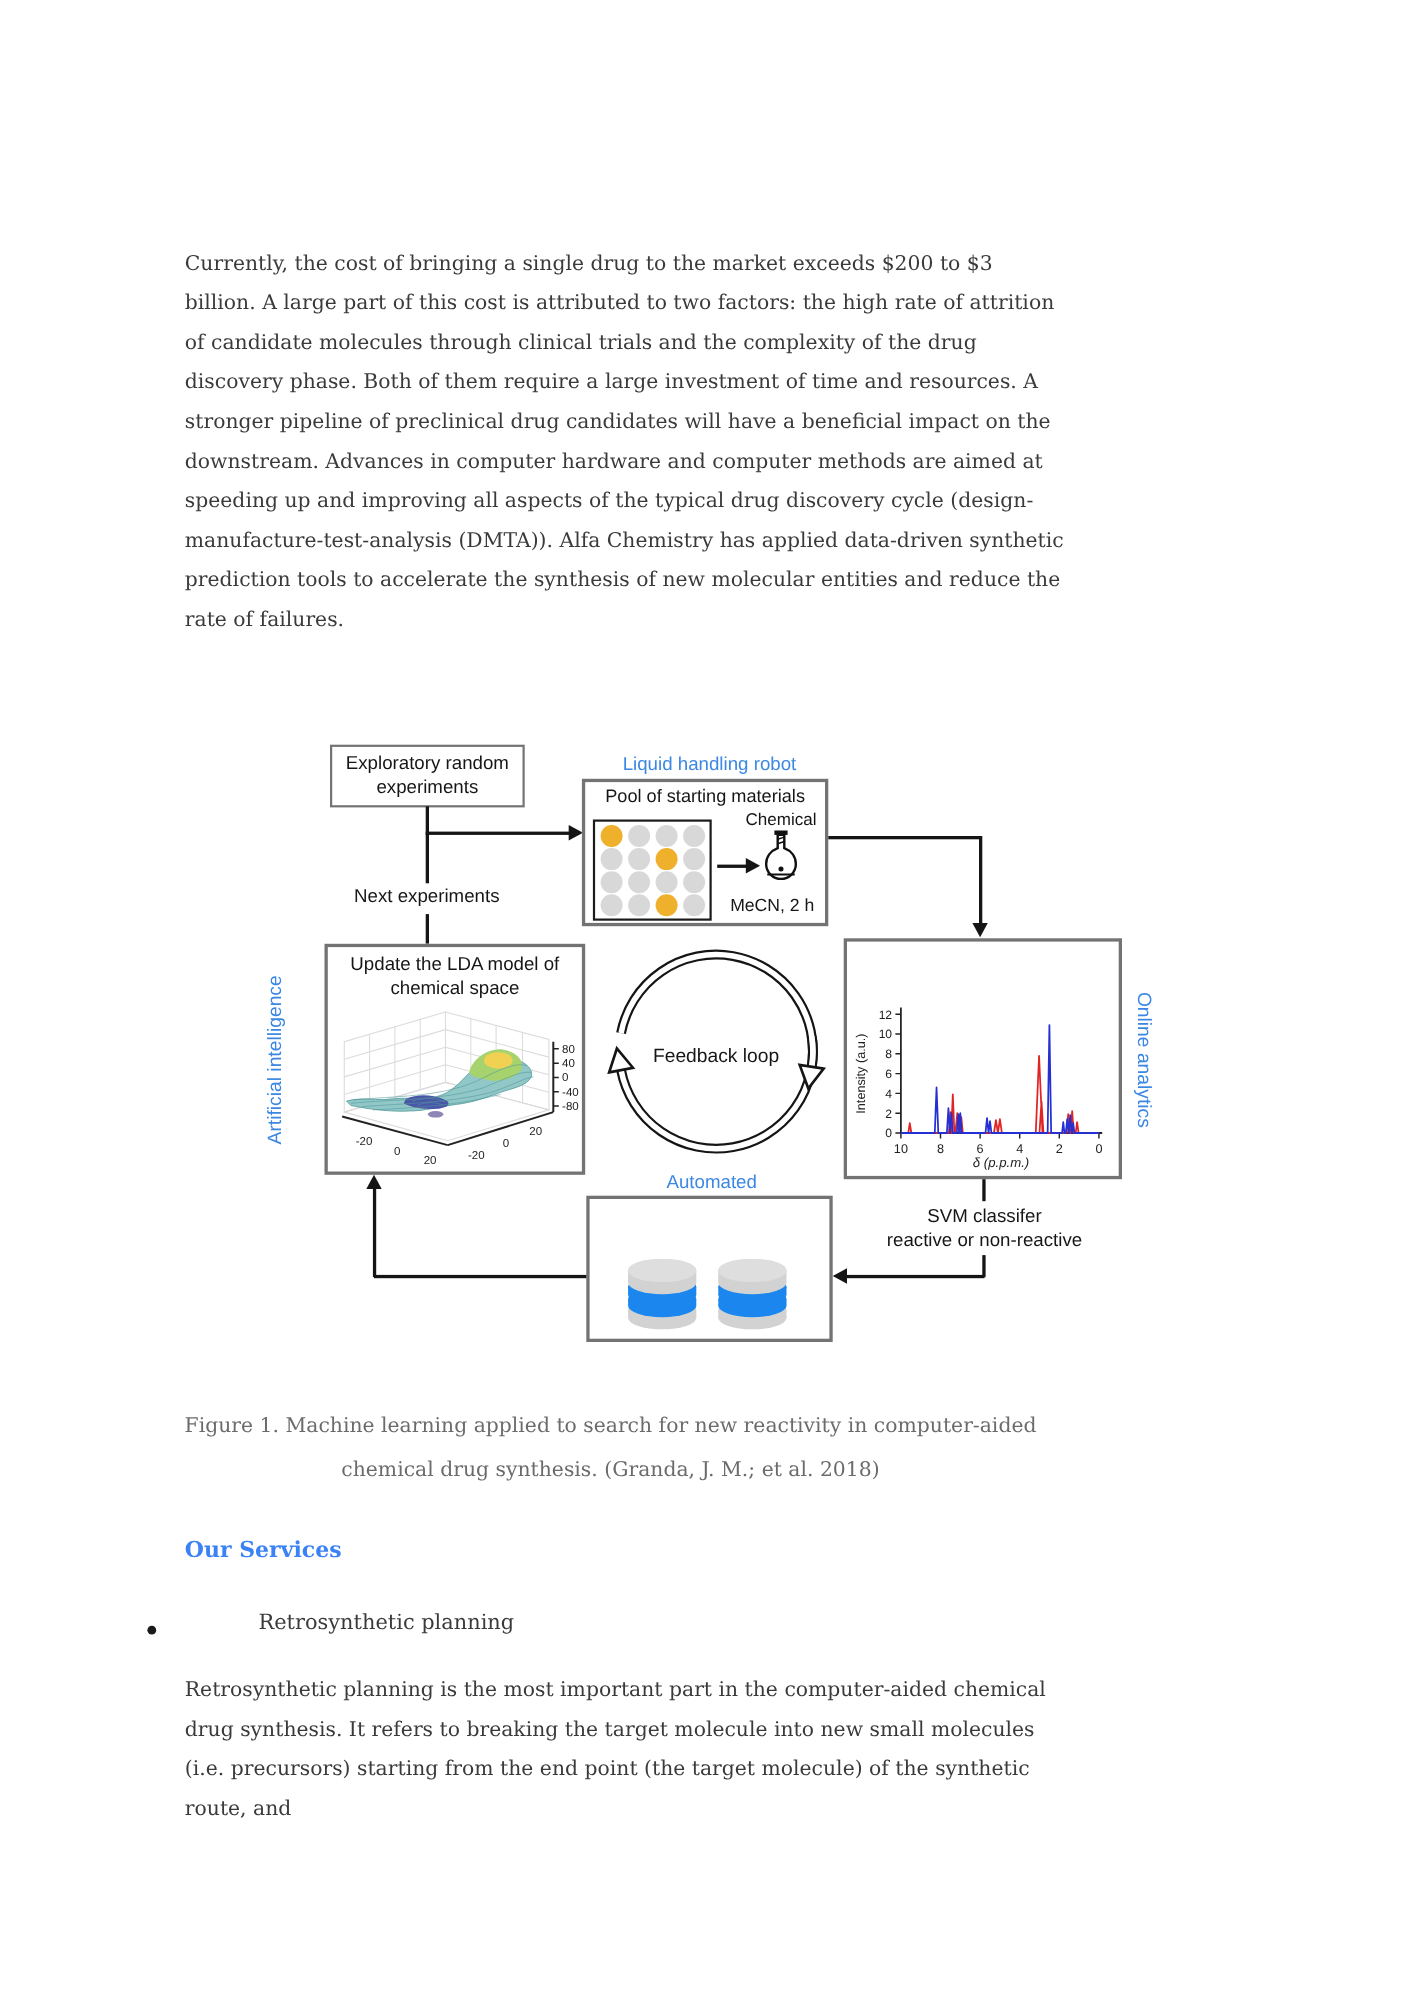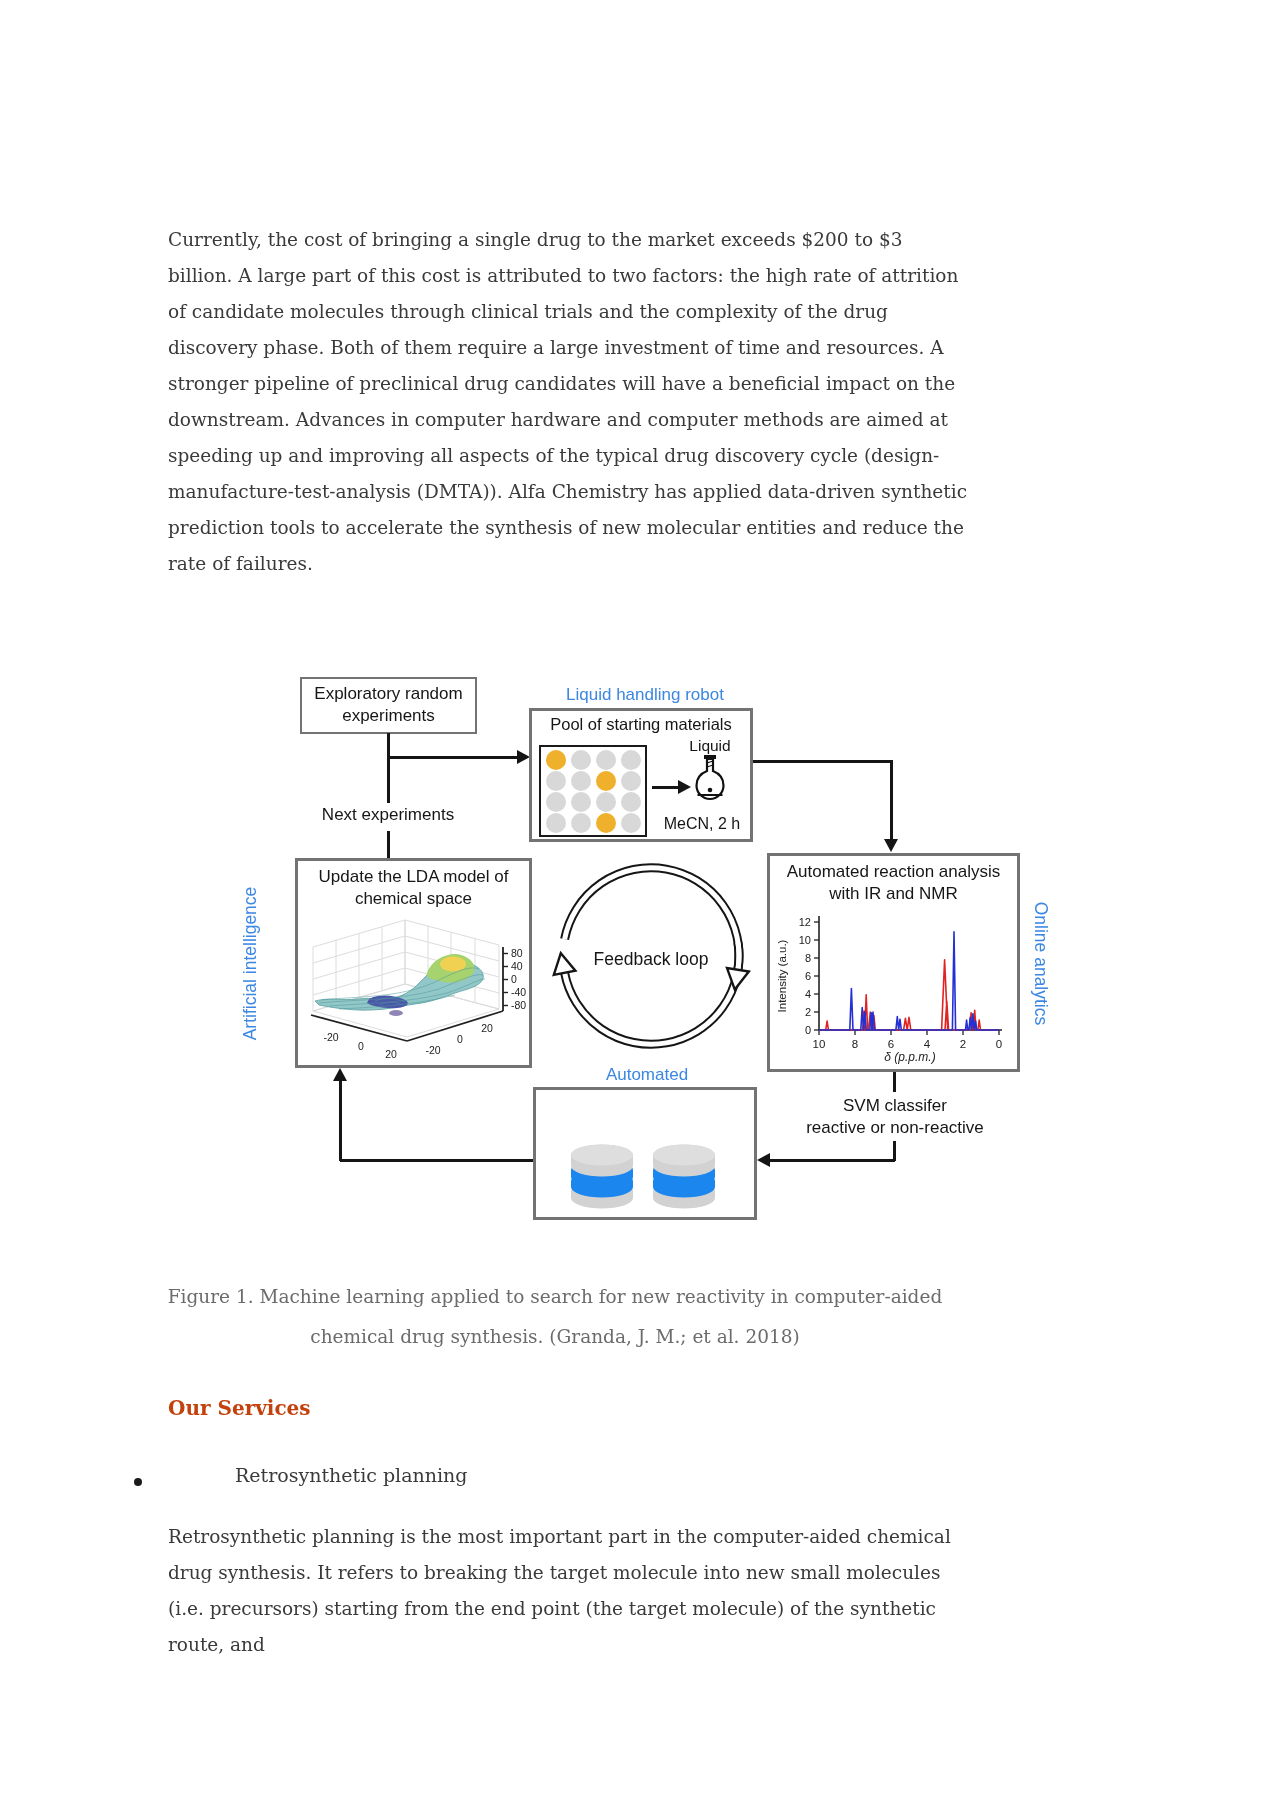--- a/index.html
+++ b/index.html
@@ -5,21 +5,21 @@
   html,body{margin:0;padding:0;background:#ffffff;}
   .page{position:relative;width:1280px;height:1811px;background:#fff;overflow:hidden;
         font-family:"DejaVu Serif",serif;color:#3a3a3a;}
   .title{position:absolute;left:0;top:150px;width:1110px;text-align:center;
          font-size:29px;font-weight:bold;color:#2d2d2d;letter-spacing:.3px;}
   .para{position:absolute;left:168px;width:802px;font-size:18.5px;line-height:36px;color:#3a3a3a;}
   #para1{top:222px;}
   #para2{top:1519px;}
   .caption{position:absolute;left:0;top:1277px;width:1110px;text-align:center;
            font-size:18.5px;line-height:40px;color:#6b6b6b;}
-  .services{position:absolute;left:168px;top:1396px;font-size:20px;font-weight:bold;color:#c2410c;}
+  .services{position:absolute;left:168px;top:1396px;font-size:20px;font-weight:bold;color:#3b82f6;}
   .bullet-dot{position:absolute;left:134px;top:1478px;width:8px;height:8px;border-radius:50%;background:#1a1a1a;}
   .bullet-label{position:absolute;left:235px;top:1464px;font-size:19px;color:#3a3a3a;}
 
   
   .diagram{position:absolute;left:230px;top:655px;width:850px;height:600px;
            font-family:"Liberation Sans",sans-serif;color:#161616;}
   .dbox{position:absolute;background:#fff;border:3px solid #737373;box-sizing:border-box;text-align:center;}
   .dbox .btitle{position:absolute;left:0;right:0;font-size:17px;line-height:1.28;color:#161616;}
   .dline{position:absolute;background:#151515;}
   .dlabel{position:absolute;text-align:center;font-size:17px;color:#161616;}
@@ -73,21 +73,21 @@
           <div class="well well-gray"></div>
           <div class="well well-gray"></div>
           <div class="well well-gray"></div>
           <div class="well well-gray"></div>
           <div class="well well-gray"></div>
           <div class="well well-gray"></div>
           <div class="well well-gray"></div>
           <div class="well well-yellow"></div>
           <div class="well well-gray"></div>
         </div>
-      <div class="dlabel" style="left:130px;top:26px;width:96px;font-size:15.5px;">Liquid</div>
+      <div class="dlabel" style="left:130px;top:26px;width:96px;font-size:15.5px;">Chemical</div>
       <div class="dline" style="left:120px;top:75px;width:28px;height:2.5px;"></div>
       <div class="ah ah-right" style="left:146px;top:69px;"></div>
       <svg style="position:absolute;left:160px;top:42px;" width="36" height="60" viewBox="0 0 36 60">
         <rect x="12" y="2" width="12" height="4" fill="#111"></rect>
         <path d="M15 6 v12 c-6.5 2.5 -10.5 8 -10.5 14.5 a13.5 13.5 0 0 0 27 0 c0 -6.5 -4 -12 -10.5 -14.5 v-12 z" fill="#fff" stroke="#111" stroke-width="2.2"></path>
         <line x1="15" y1="10" x2="21" y2="8" stroke="#111" stroke-width="1.3"></line>
         <line x1="15" y1="14" x2="21" y2="12" stroke="#111" stroke-width="1.3"></line>
         <circle cx="18" cy="37" r="2.3" fill="#111"></circle>
         <line x1="5.5" y1="42" x2="30.5" y2="42" stroke="#111" stroke-width="2"></line>
       </svg>
@@ -152,21 +152,20 @@
       <path d="M13.6 80.2 A88 88 0 0 1 186.9 110.8" fill="none" stroke="#151515" stroke-width="9"></path>
       <path d="M186.9 83.2 A88 88 0 0 1 13.6 113.8" fill="none" stroke="#151515" stroke-width="9"></path>
       <path d="M13.6 80.2 A88 88 0 0 1 186.9 110.8" fill="none" stroke="#ffffff" stroke-width="5"></path>
       <path d="M186.9 83.2 A88 88 0 0 1 13.6 113.8" fill="none" stroke="#ffffff" stroke-width="5"></path>
       <polygon points="197.8,112.5 176.0,109.1 183.8,130.6" fill="#ffffff" stroke="#151515" stroke-width="2.4"></polygon>
       <polygon points="2.8,115.9 24.4,111.7 9.8,94.2" fill="#ffffff" stroke="#151515" stroke-width="2.4"></polygon>
     </svg>
     <div class="dlabel" style="left:331px;top:294px;width:180px;font-size:17.5px;">Feedback loop</div>
 
     <div class="dbox" style="left:537px;top:198px;width:253px;height:219px;">
-      <div class="btitle" style="top:5px;">Automated reaction analysis with IR and NMR</div>
       <svg id="nmr-svg" style="position:absolute;left:3px;top:52px;" width="240" height="158" viewBox="0 0 240 158">
           <line x1="46" y1="8" x2="46" y2="122" stroke="#222" stroke-width="1.6"></line>
           <line x1="46" y1="122" x2="229" y2="122" stroke="#222" stroke-width="1.6"></line>
           <line x1="41" y1="122" x2="46" y2="122" stroke="#222" stroke-width="1.3"></line>
           <text x="38" y="126" text-anchor="end" font-size="11" fill="#222">0</text>
           <line x1="41" y1="104" x2="46" y2="104" stroke="#222" stroke-width="1.3"></line>
           <text x="38" y="108" text-anchor="end" font-size="11" fill="#222">2</text>
           <line x1="41" y1="86" x2="46" y2="86" stroke="#222" stroke-width="1.3"></line>
           <text x="38" y="90" text-anchor="end" font-size="11" fill="#222">4</text>
           <line x1="41" y1="68" x2="46" y2="68" stroke="#222" stroke-width="1.3"></line>

